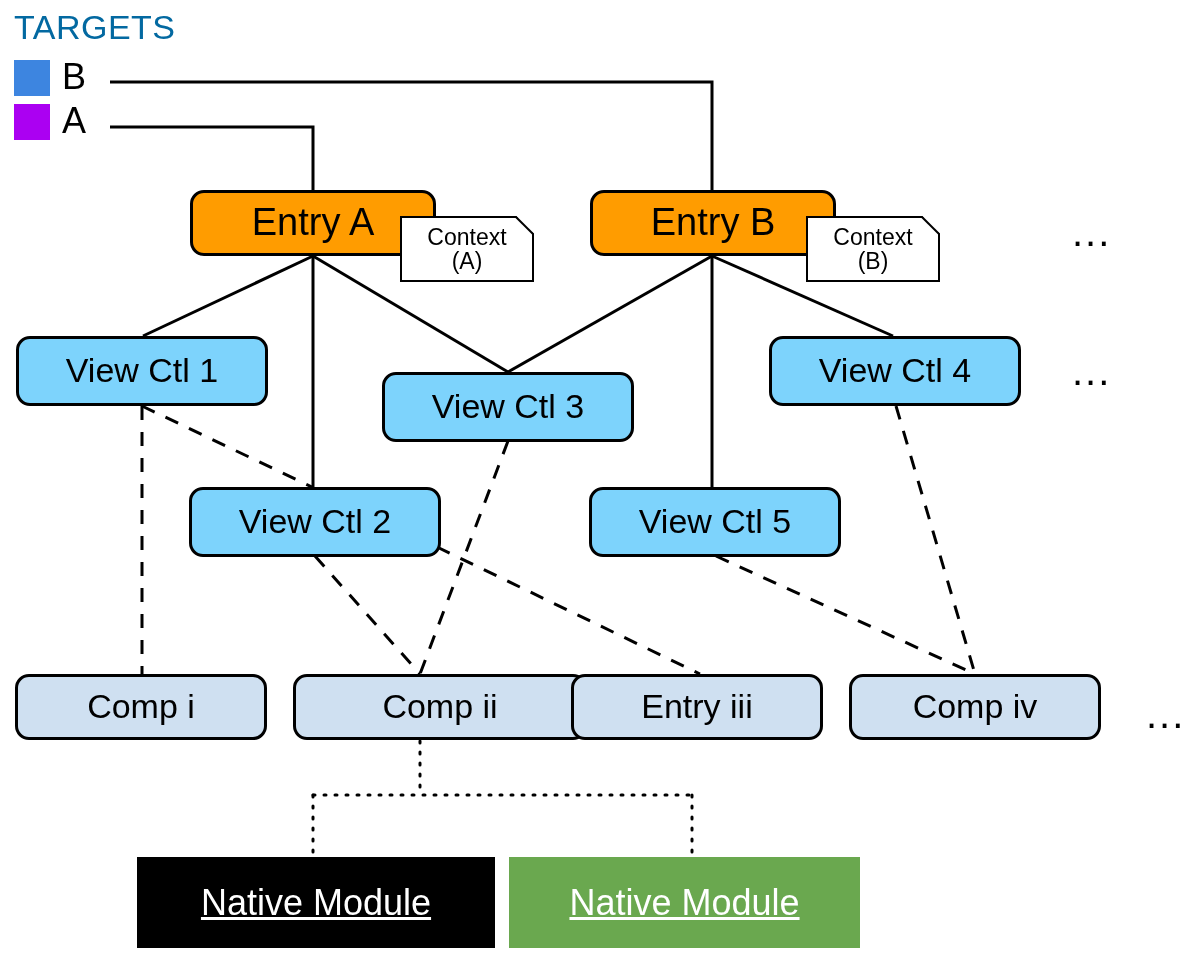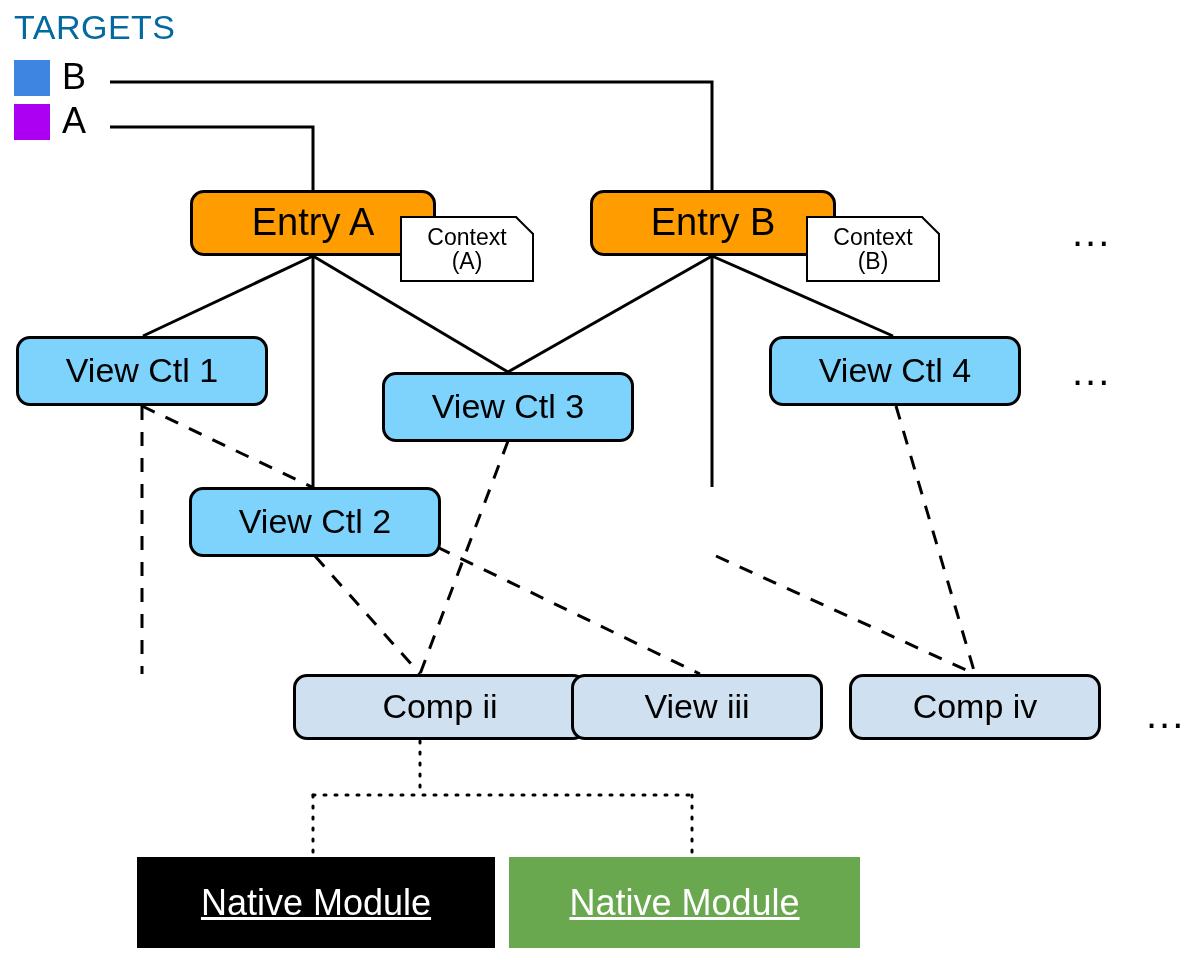--- a/index.html
+++ b/index.html
@@ -198,28 +198,34 @@
   </div>
 
   <div class="node viewctl" style="left:382px; top:372px; width:252px; height:70px;">
     <span>View Ctl 3</span>
   </div>
 
   <div class="node viewctl" style="left:769px; top:336px; width:252px; height:70px;">
     <span>View Ctl 4</span>
   </div>
 
-
+  <div class="node viewctl" style="left:589px; top:487px; width:252px; height:70px;">
+    <span>View Ctl 5</span>
+  </div>
+
+  <div class="node comp" style="left:15px; top:674px; width:252px; height:66px;">
+    <span>Comp i</span>
+  </div>
 
   <div class="node comp" style="left:293px; top:674px; width:294px; height:66px;text-align:right;">
     <span>Comp ii</span>
   </div>
 
   <div class="node comp" style="left:571px; top:674px; width:252px; height:66px;">
-    <span>View iii</span>
+    <span>Entry iii</span>
   </div>
 
   <div class="node comp" style="left:849px; top:674px; width:252px; height:66px;">
     <span>Comp iv</span>
   </div>
 
   <div class="node native" style="left:137px; top:857px; width:358px; height:91px; background:#000000;">
     <span>Native Module</span>
   </div>
 

